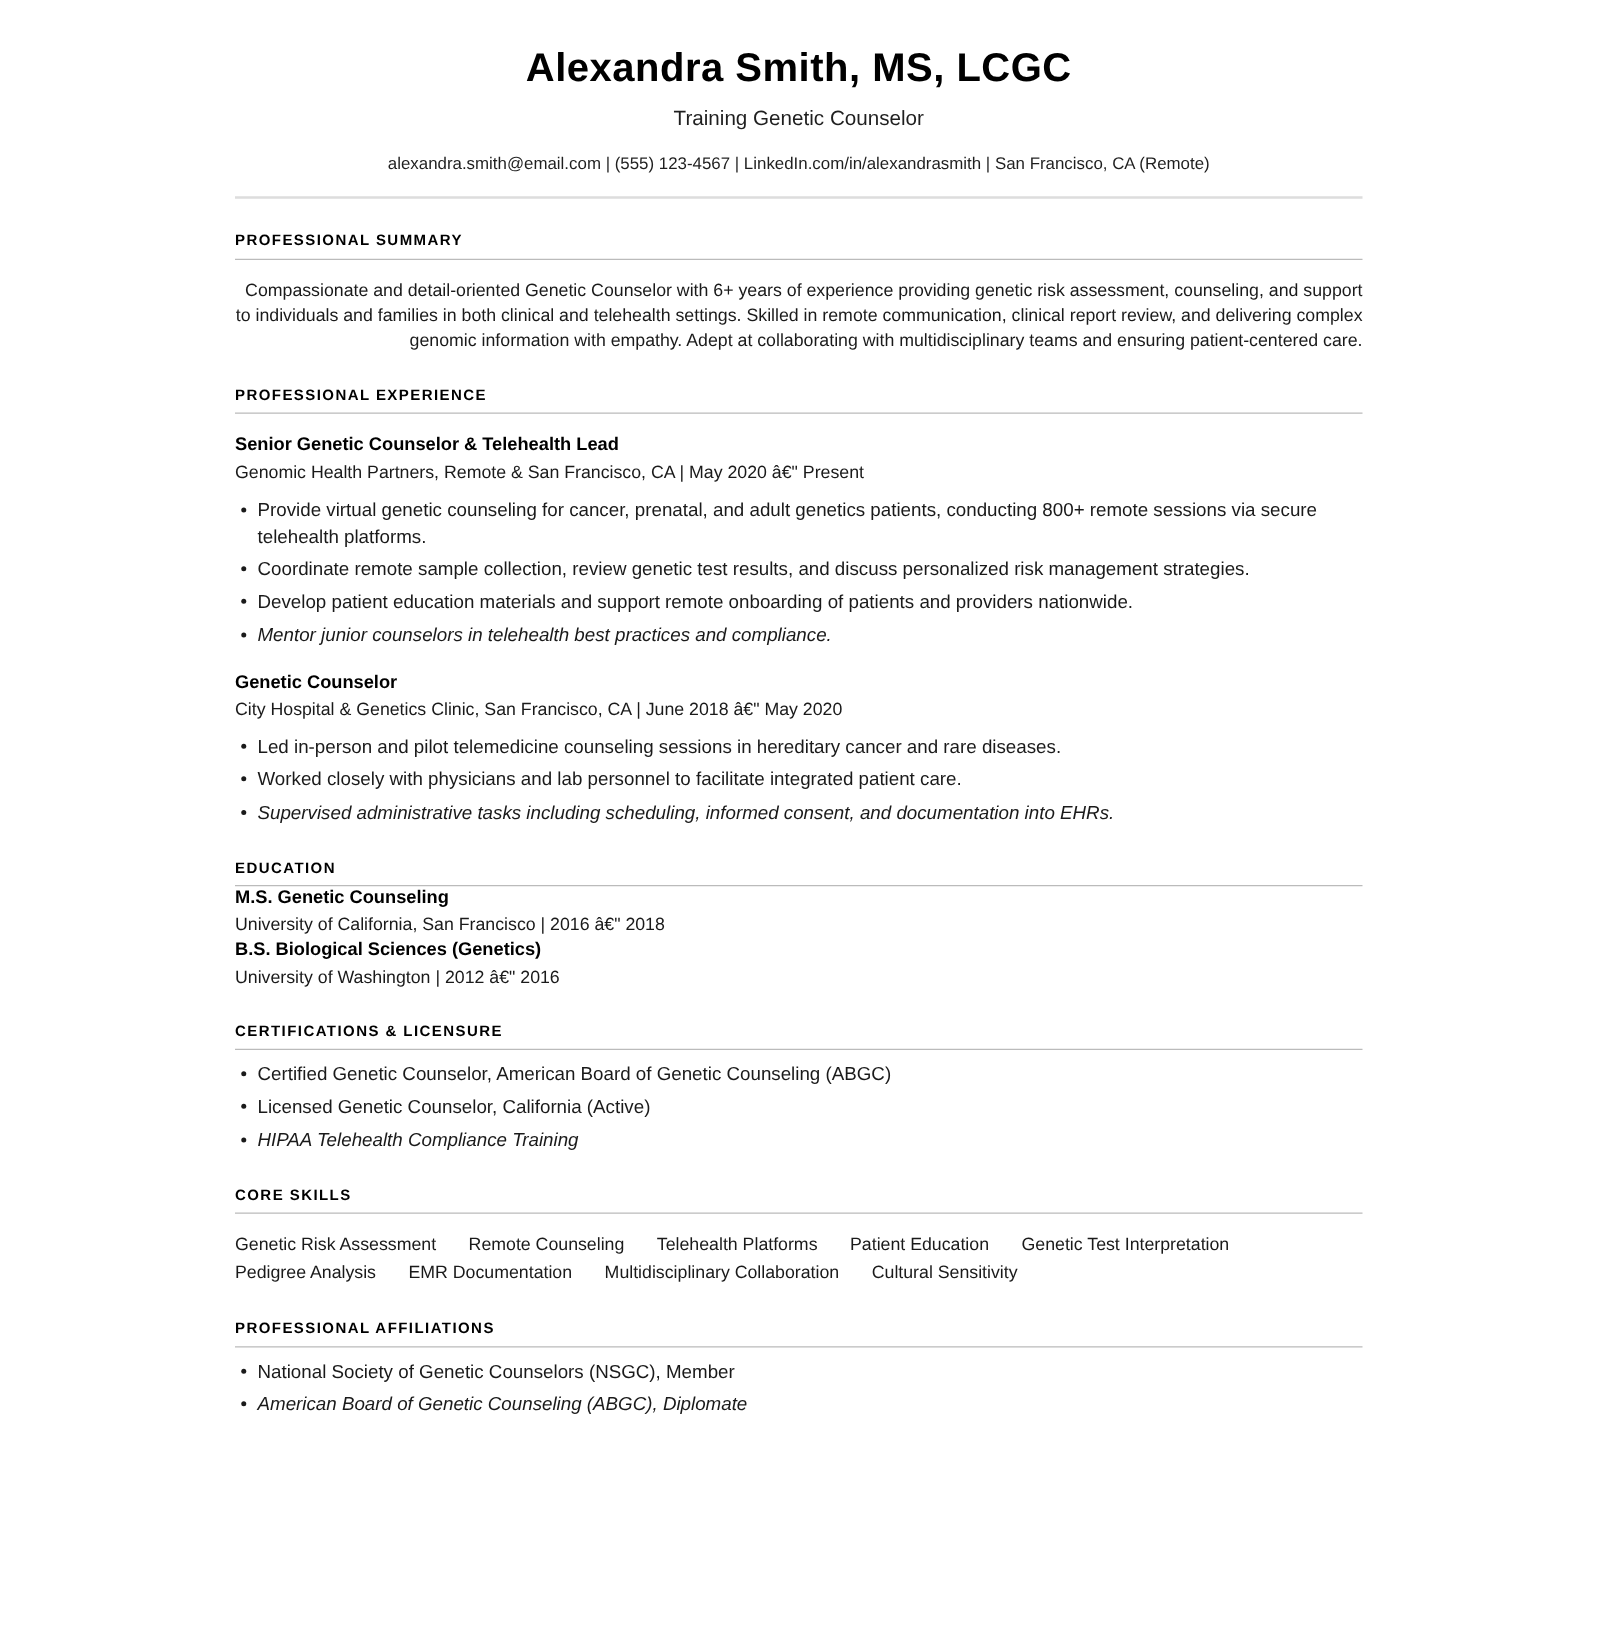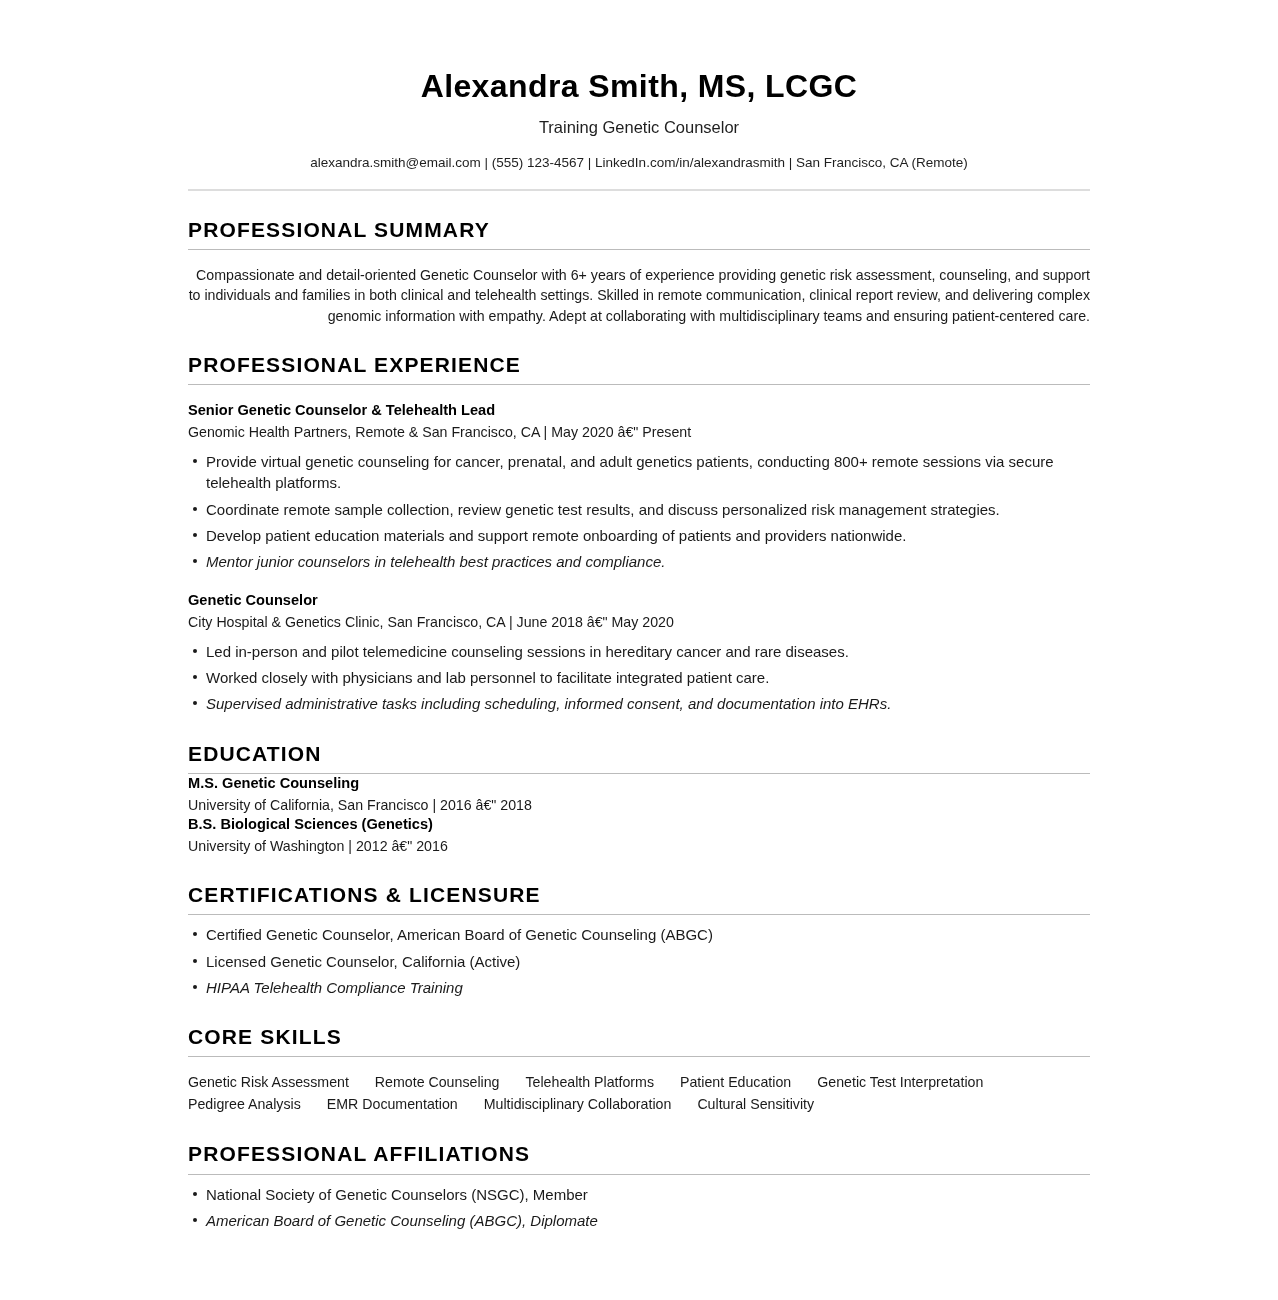--- a/index.html
+++ b/index.html
@@ -23,21 +23,21 @@
   }
   .content {
     position: absolute;
     left: 188px;
     top: 0;
     width: 902px;
   }
 
   
   .resume-header {
-    padding-top: 68px;
+    padding-top: 36px;
     text-align: center;
   }
   .full-name {
     font-size: 32px;
     font-weight: bold;
     letter-spacing: 0.4px;
     color: #000000;
     line-height: 1.15;
     margin: 0;
   }
@@ -58,21 +58,21 @@
     border-top: 2px solid #dddddd;
     margin: 18px 0 0 0;
     width: 100%;
   }
 
   
   .section {
     margin-top: 26px;
   }
   .section-title {
-    font-size: 21px;
+    font-size: 12px;
     font-weight: bold;
     letter-spacing: 1.15px;
     color: #000000;
     text-transform: uppercase;
     line-height: 1.2;
     margin: 0;
   }
   .section-rule {
     border: 0;
     border-top: 1.5px solid #bbbbbb;

